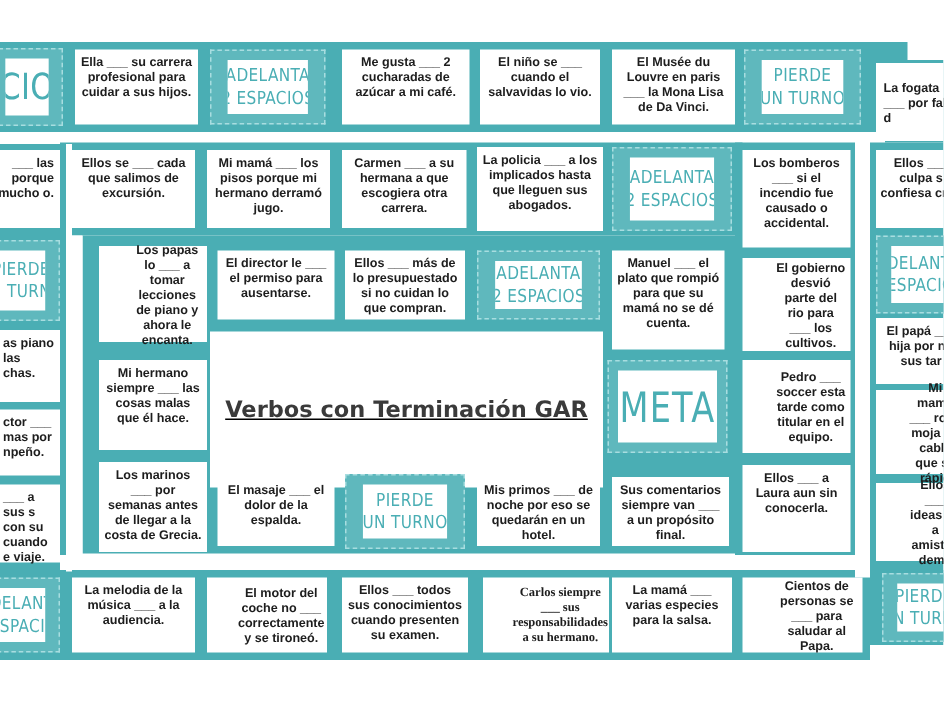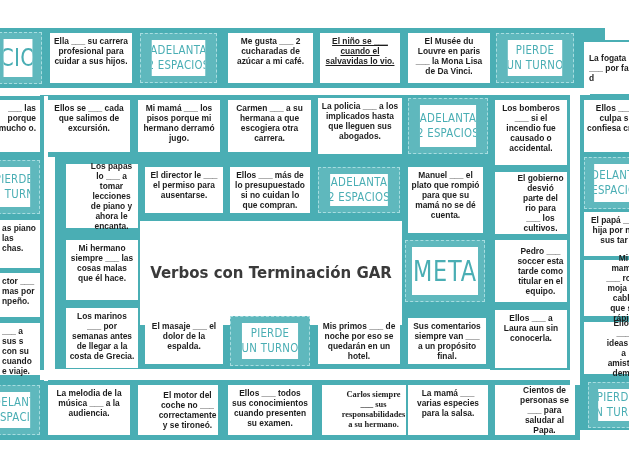--- a/index.html
+++ b/index.html
@@ -80,21 +80,21 @@
   </div>
 <div class="special" style="left:140px;top:33px;width:77px;height:50px;">
   <div class="lbl">
       <span>ADELANTA</span>
       <span>2 ESPACIOS</span>
     </div>
 </div>
 <div class="cell" style="left:228px;top:33px;width:85px;height:50px;">
   <span>Me gusta ___ 2 cucharadas de azúcar a mi café.</span>
   </div>
-<div class="cell" style="left:320px;top:33px;width:80px;height:50px;text-decoration:underline;">
+<div class="cell" style="left:320px;top:33px;width:80px;height:50px;">
   <span>El niño se ___ cuando el salvavidas lo vio.</span>
   </div>
 <div class="cell" style="left:408px;top:33px;width:82px;height:50px;">
   <span>El Musée du Louvre en paris ___ la Mona Lisa de Da Vinci.</span>
   </div>
 <div class="special" style="left:496px;top:33px;width:78px;height:50px;">
   <div class="lbl">
       <span>PIERDE</span>
       <span>UN TURNO</span>
     </div>
@@ -177,21 +177,21 @@
 <div class="special" style="left:584px;top:157px;width:56px;height:52px;">
   <div class="lbl">
       <span>ADELANTA</span>
       <span>2 ESPACIOS</span>
     </div>
 </div>
 <div class="cell" style="left:584px;top:212px;width:60px;height:44px;">
   <span>El papá ___ hija por no sus tar</span>
   </div>
 
-<div class="title-box" style="left:140px;top:221px;width:262px;height:104px;">
+<div class="title-box" style="left:140px;top:221px;width:262px;height:104px;text-decoration:underline;">
   <span>Verbos con Terminación GAR</span>
 </div>
 <div class="special" style="left:405px;top:240px;width:80px;height:62px;">
   <div class="lbl" style="transform:none;">
       <span class="meta-lbl">META</span>
     </div>
 </div>
 
 <div class="cell" style="left:66px;top:240px;width:72px;height:60px;">
   <span>Mi hermano siempre ___ las cosas malas que él hace.</span>

